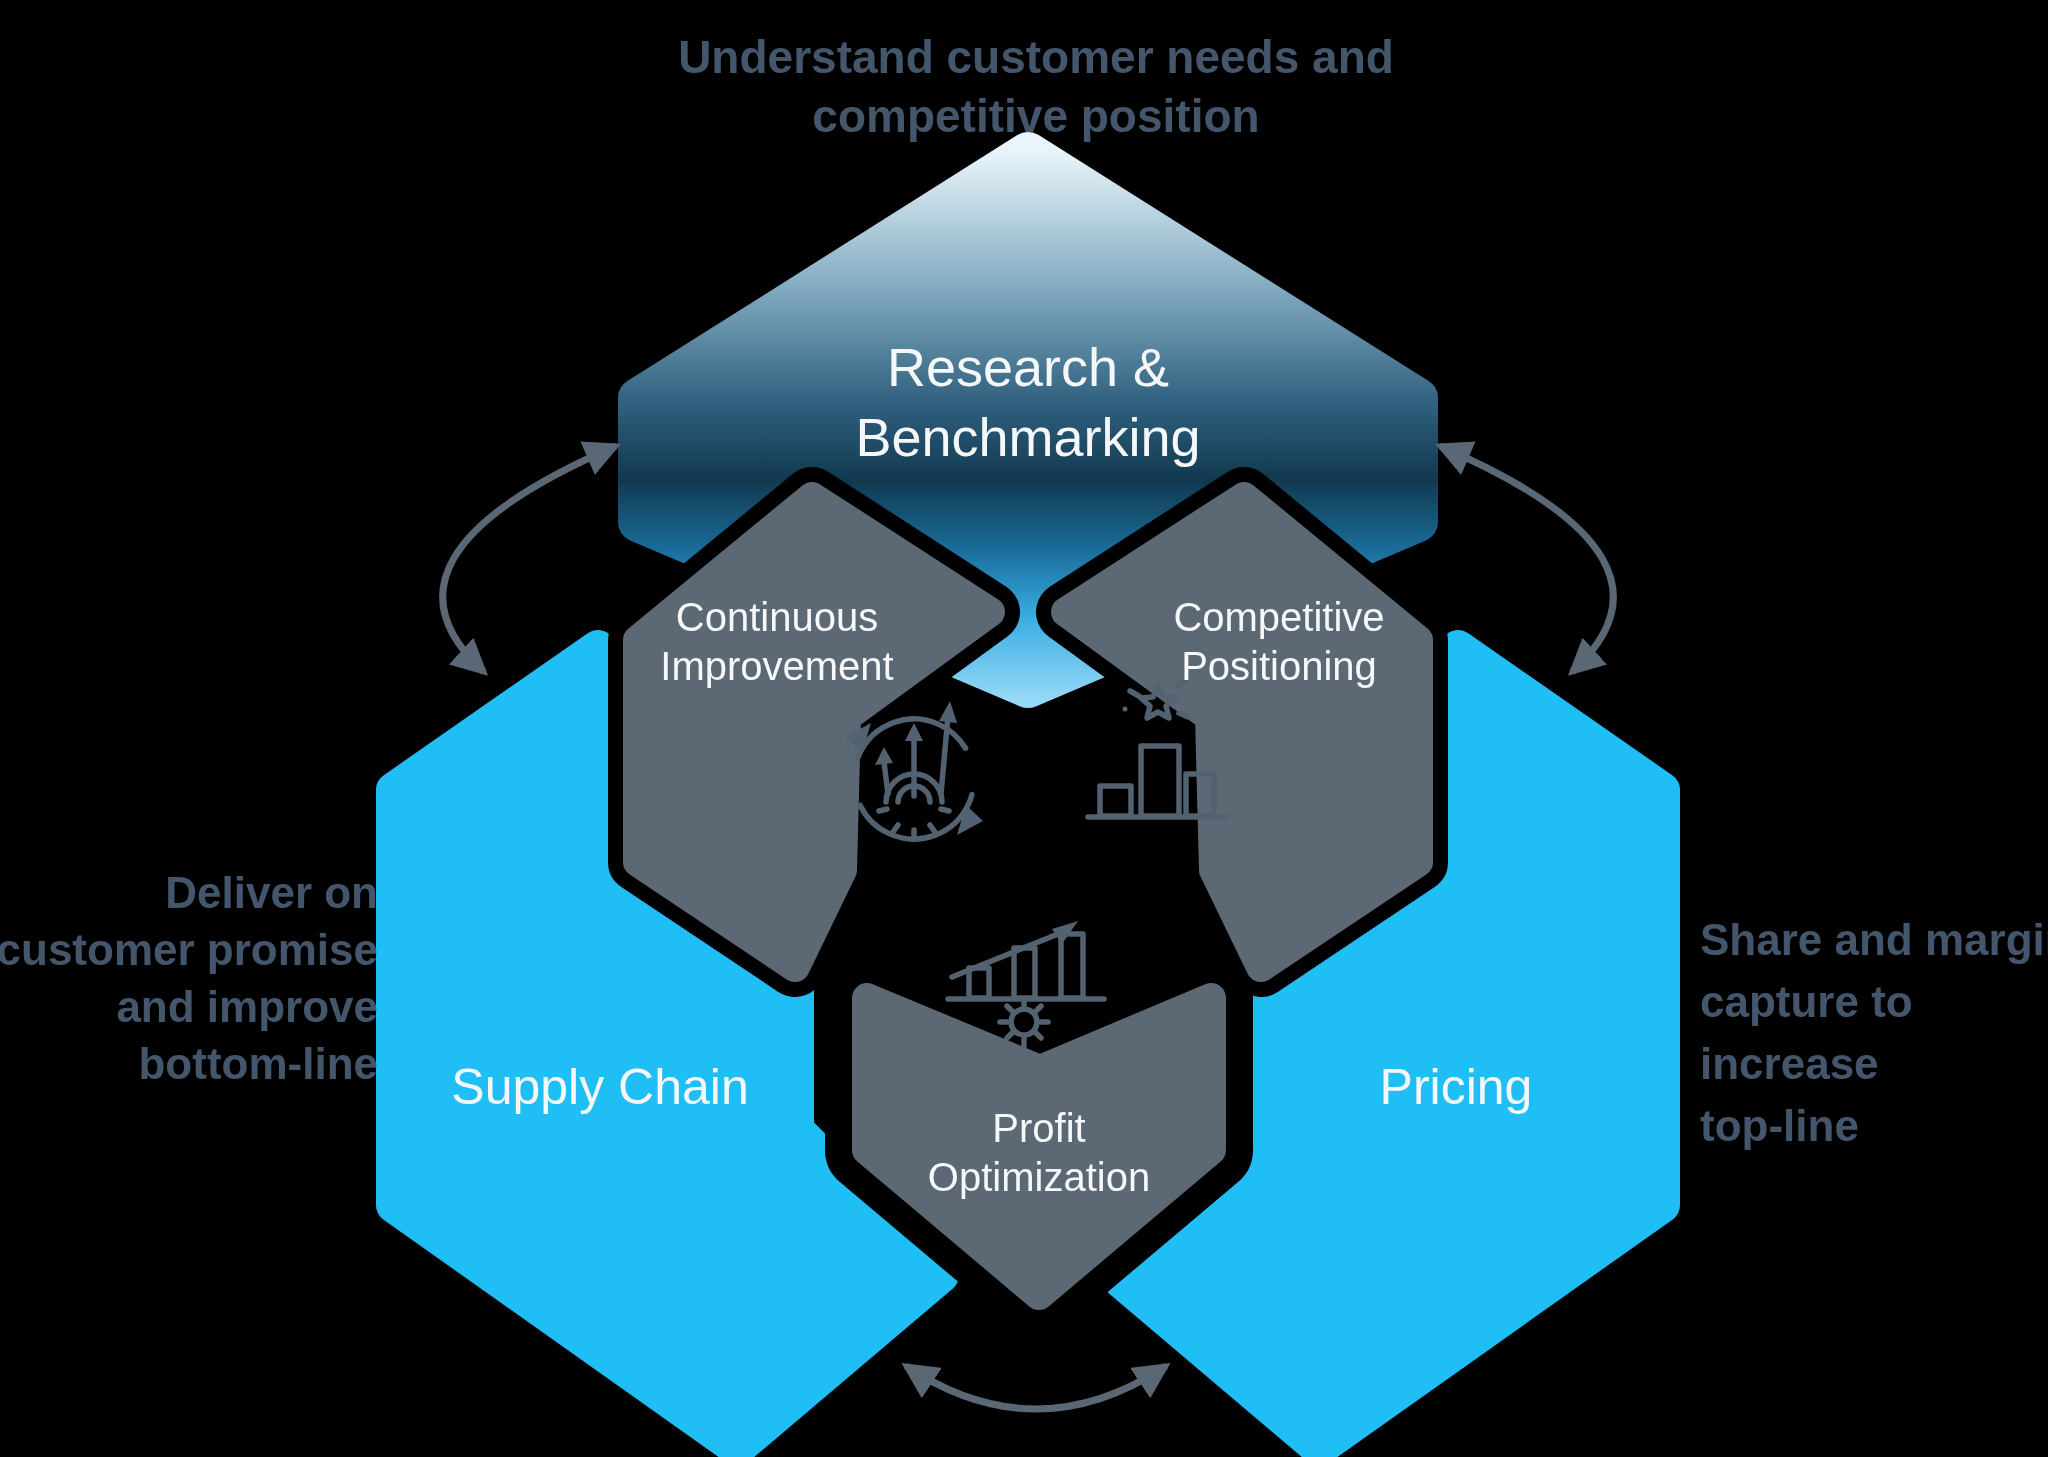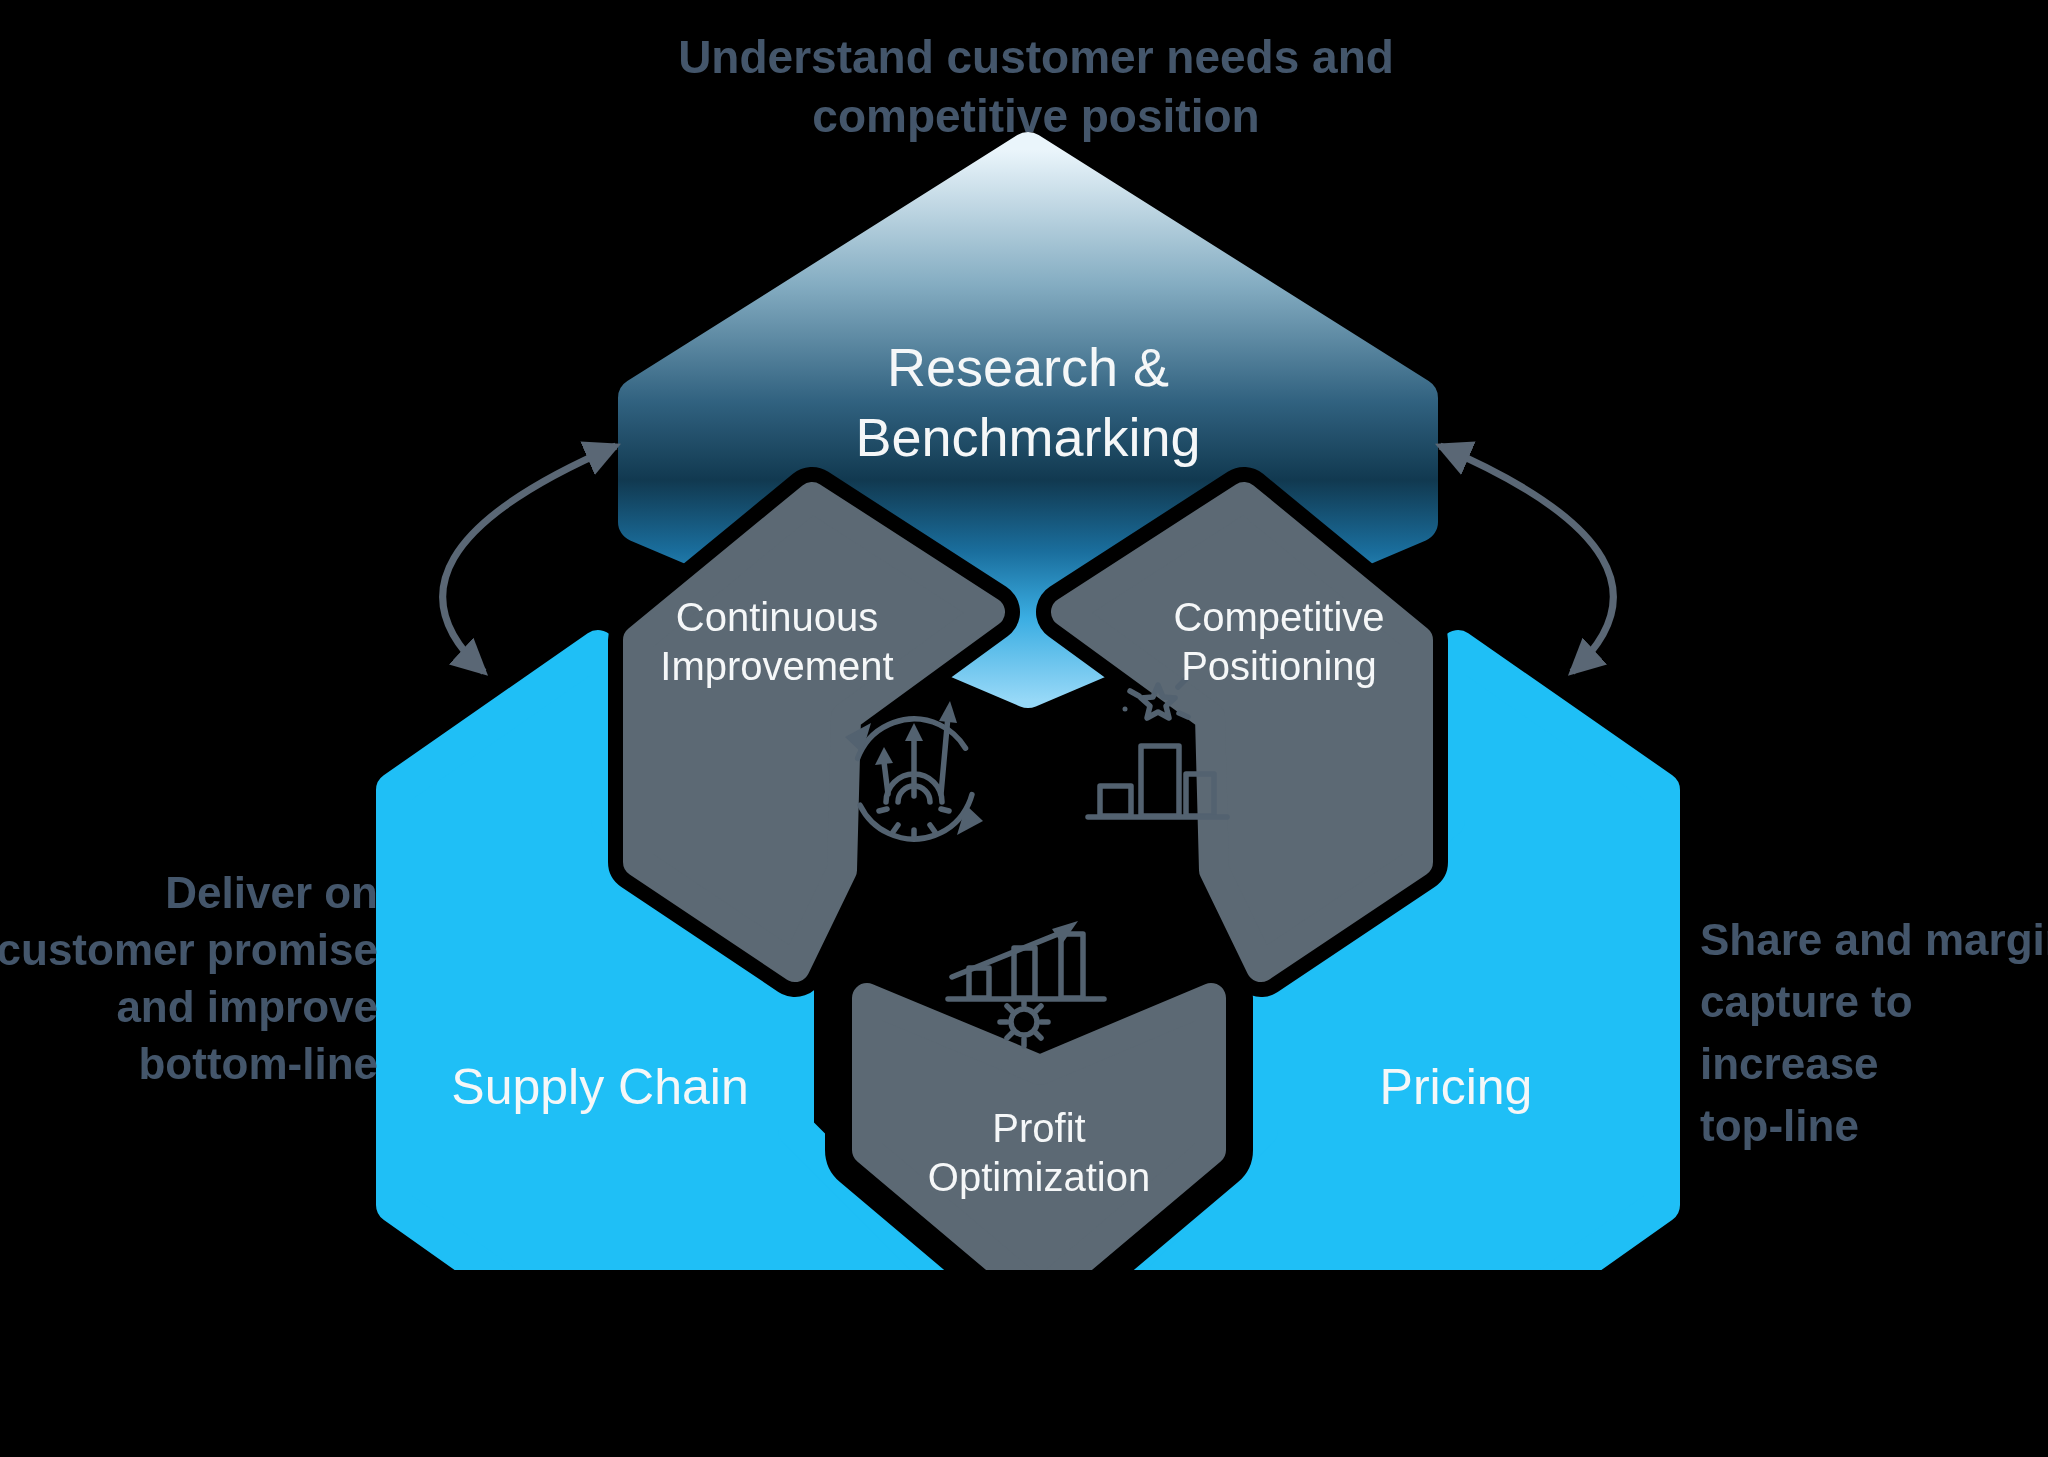--- a/index.html
+++ b/index.html
@@ -1,16 +1,16 @@
 <!DOCTYPE html>
 <html><head>
 <meta charset="utf-8">
 <style>
   html,body{margin:0;padding:0;background:#000;}
-  .stage{width:2048px;height:1270px;position:relative;background:#000;overflow:hidden;}
+  .stage{width:2048px;height:1457px;position:relative;background:#000;overflow:hidden;}
   svg{display:block;}
   text{font-family:"Liberation Sans", sans-serif;}
   .caption{fill:#44566B;font-weight:600;font-size:44px;}
   .caption-top{fill:#44566B;font-weight:600;font-size:46px;}
   .hexlabel-big{fill:#F5F7F8;font-weight:400;font-size:54px;}
   .hexlabel-side{fill:#F5F7F8;font-weight:400;font-size:50px;}
   .hexlabel-gray{fill:#F5F7F8;font-weight:400;font-size:40px;}
   .icon{stroke:#536270;stroke-width:5.5;fill:none;stroke-linecap:round;stroke-linejoin:round;}
   .iconfill{fill:#536270;stroke:none;}
   .arrow{stroke:#5A6775;stroke-width:7;fill:none;}

